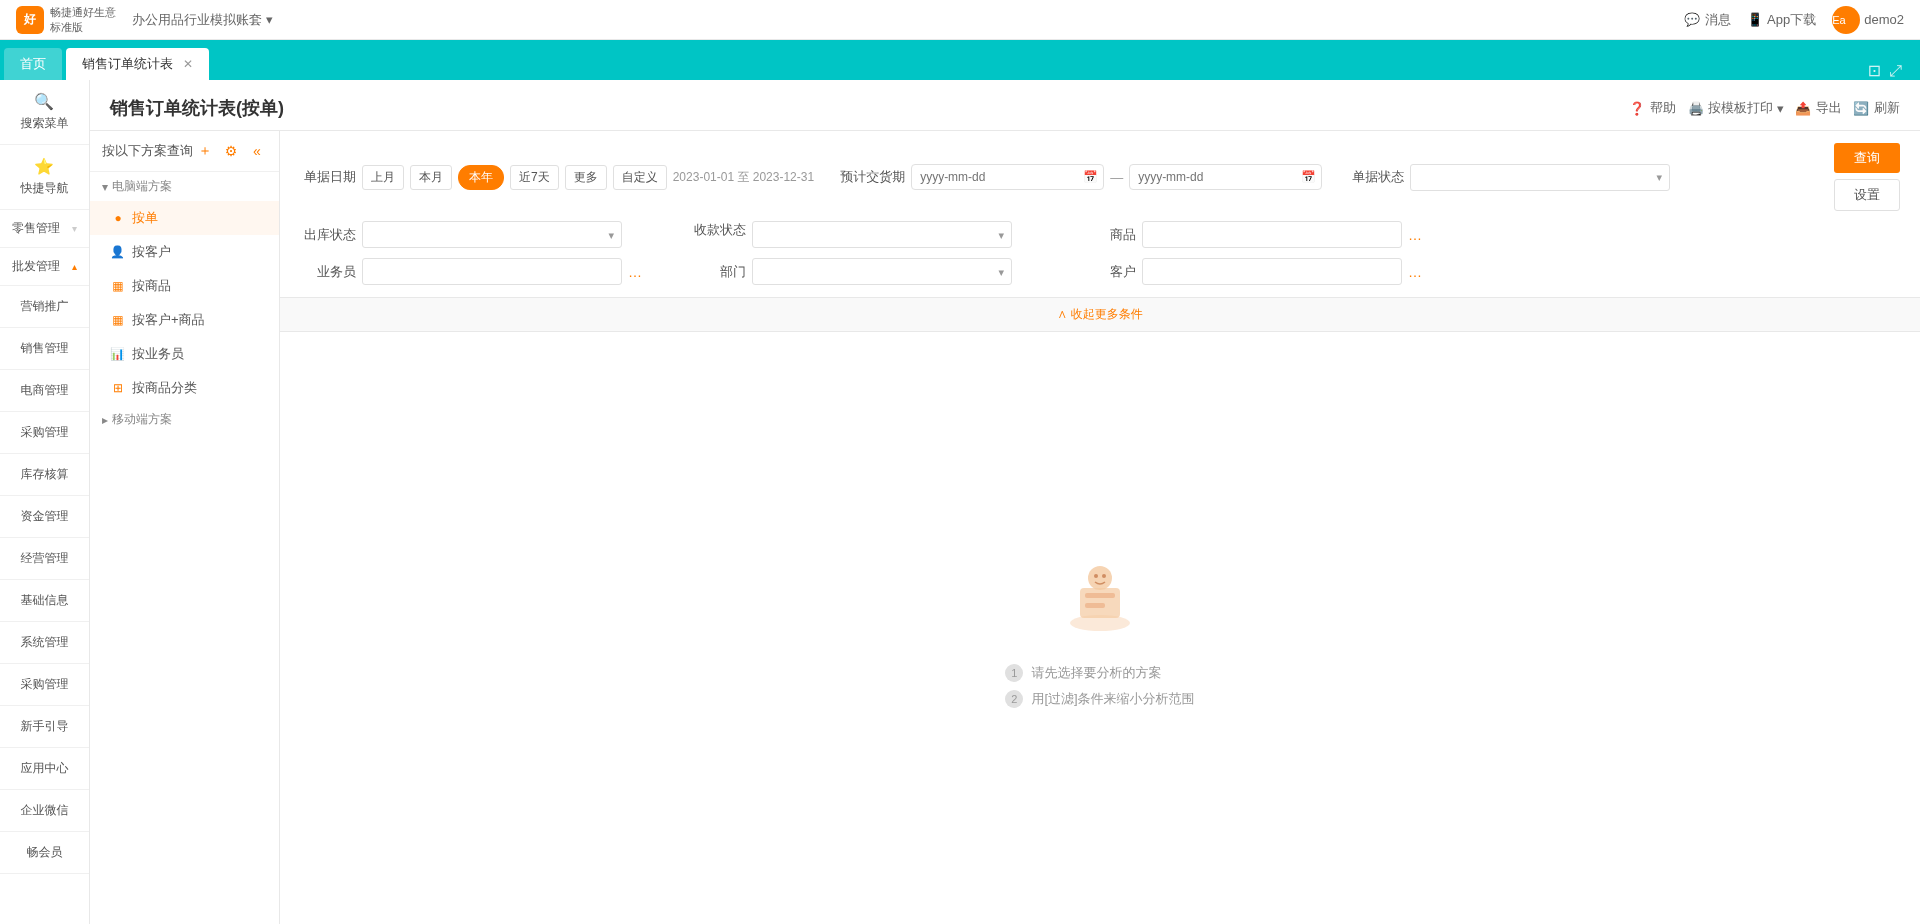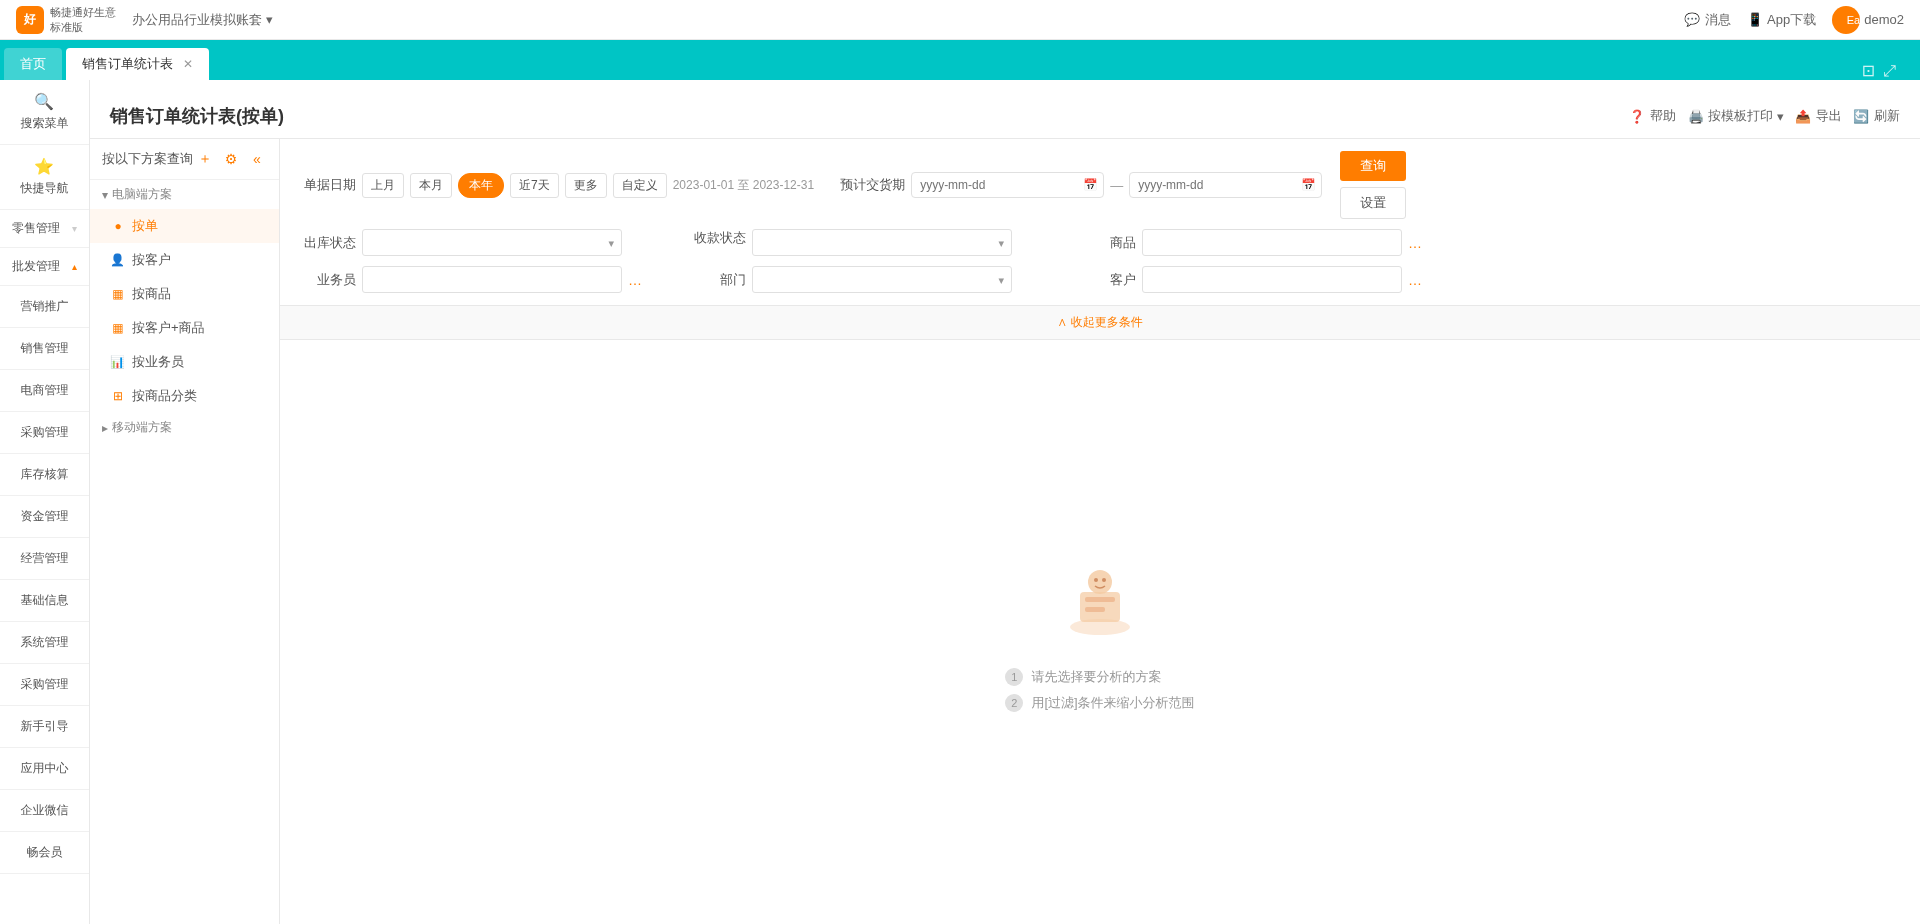--- a/index.html
+++ b/index.html
@@ -7,45 +7,45 @@
 
     
     .top-bar { height: 40px; background: #fff; display: flex; align-items: center; justify-content: space-between; padding: 0 16px; border-bottom: 1px solid #e8e8e8; flex-shrink: 0; }
     .top-bar-left { display: flex; align-items: center; gap: 8px; }
     .logo-area { display: flex; align-items: center; gap: 6px; }
     .logo-icon { width: 28px; height: 28px; background: #ff7d00; border-radius: 6px; display: flex; align-items: center; justify-content: center; color: #fff; font-size: 12px; font-weight: bold; }
     .logo-text { font-size: 11px; color: #666; line-height: 1.3; }
     .app-selector { display: flex; align-items: center; gap: 4px; color: #666; font-size: 13px; padding: 4px 8px; border-radius: 4px; cursor: pointer; justify-content: space-between; }
     .top-bar-right { display: flex; align-items: center; gap: 16px; }
     .top-bar-action { display: flex; align-items: center; gap: 4px; color: #666; font-size: 13px; cursor: pointer; }
-    .user-avatar { width: 28px; height: 28px; background: #ff7d00; border-radius: 50%; display: flex; align-items: center; justify-content: flex-end; color: #fff; font-size: 11px; }
-
-    
-    .nav-tabs { height: 40px; background: #00c5c5; display: flex; align-items: flex-end; padding: 0 12px 0 0; flex-shrink: 0; position: relative; }
+    .user-avatar { width: 28px; height: 28px; background: #ff7d00; border-radius: 50%; display: flex; align-items: center; justify-content: flex-start; color: #fff; font-size: 11px; }
+
+    
+    .nav-tabs { height: 40px; background: #00c5c5; display: flex; align-items: flex-end; padding: 0 6px 0 0; flex-shrink: 0; position: relative; }
     .nav-tab { height: 32px; padding: 0 16px; display: flex; align-items: center; gap: 6px; cursor: pointer; font-size: 13px; color: rgba(255,255,255,0.85); background: rgba(255,255,255,0.15); border-radius: 4px 4px 0 0; margin-left: 4px; }
     .nav-tab.home { background: rgba(255,255,255,0.25); color: #fff; }
     .nav-tab.active { background: #fff; color: #333; }
     .nav-tab-close { color: #999; font-size: 12px; cursor: pointer; margin-left: 4px; }
     .nav-tab-actions { margin-left: auto; display: flex; align-items: center; gap: 8px; padding-right: 12px; }
     .nav-tab-action { color: rgba(255,255,255,0.8); font-size: 16px; cursor: pointer; }
 
     
     .main-layout { display: flex; flex: 1; overflow: hidden; }
 
     
     .sidebar { width: 90px; background: #fff; border-right: 1px solid #e8e8e8; display: flex; flex-direction: column; flex-shrink: 0; overflow-y: auto; }
     .sidebar-item { padding: 12px 8px; text-align: center; cursor: pointer; font-size: 12px; color: #555; border-bottom: 1px solid #f0f0f0; display: flex; flex-direction: column; align-items: center; gap: 4px; }
     .sidebar-item-icon { font-size: 16px; }
     .sidebar-item.with-arrow { flex-direction: row; justify-content: space-between; padding: 10px 12px; text-align: left; font-size: 12px; }
 
     
     .content { flex: 1; display: flex; flex-direction: column; overflow: hidden; background: #f5f5f5; }
 
     
-    .page-header { background: #fff; padding: 24px 20px 10px; border-bottom: 1px solid #e8e8e8; flex-shrink: 0; display: flex; align-items: center; justify-content: space-between; }
+    .page-header { background: #fff; padding: 16px 20px 10px; border-bottom: 1px solid #e8e8e8; flex-shrink: 0; display: flex; align-items: center; justify-content: space-between; }
     .page-title { font-size: 18px; font-weight: 600; color: #333; }
     .page-actions { display: flex; align-items: center; gap: 12px; }
     .page-action-btn { display: flex; align-items: center; gap: 4px; color: #666; font-size: 13px; cursor: pointer; }
     .filter-label { color: #555; font-size: 13px; white-space: nowrap; min-width: 56px; text-align: right; }
     .filter-date-group { display: flex; align-items: center; gap: 6px; }
     .date-btn { padding: 3px 8px; border: 1px solid #e0e0e0; border-radius: 3px; background: #fff; color: #555; font-size: 12px; cursor: pointer; }
     .date-btn.active { background: #ff7d00; color: #fff; border-color: #ff7d00; border-radius: 12px; padding: 3px 10px; }
     .date-range { font-size: 12px; color: #999; }
     .filter-select { border: 1px solid #e0e0e0; border-radius: 3px; padding: 5px 24px 5px 8px; font-size: 13px; color: #555; background: #fff; appearance: none; position: relative; flex: 1; min-width: 120px; max-width: 260px; cursor: pointer; }
     .filter-input { border: 1px solid #e0e0e0; border-radius: 3px; padding: 5px 8px; font-size: 13px; color: #555; background: #fff; flex: 1; min-width: 120px; max-width: 260px; }
@@ -299,20 +299,28 @@
               <span class="filter-label">预计交货期</span>
               <div class="filter-date-wrapper">
                 <input type="text" class="filter-date-input" placeholder="yyyy-mm-dd" style="">
               </div>
               <span class="filter-sep">—</span>
               <div class="filter-date-wrapper">
                 <input type="text" class="filter-date-input" placeholder="yyyy-mm-dd" style="">
               </div>
             </div>
 
+            <div style="display:flex; align-items:center; gap:6px; margin-left:16px; flex:1;">
+              <span class="filter-label">单据状态</span>
+              <div class="filter-select-wrapper" style="flex:1;">
+                <select class="filter-select" style="width:100%;">
+                  <option></option>
+                </select>
+              </div>
+            </div>
 
             <div class="query-btn-area" style="margin-left:8px;">
               <button class="btn-query">查询</button>
               <button class="btn-reset">设置</button>
             </div>
           </div>
 
           <div style="display:flex; align-items:center; gap:10px; margin-bottom:10px; flex-wrap:wrap;">
             <div style="display:flex; align-items:center; gap:6px; flex:1; max-width:380px;">
               <span class="filter-label">出库状态</span>

